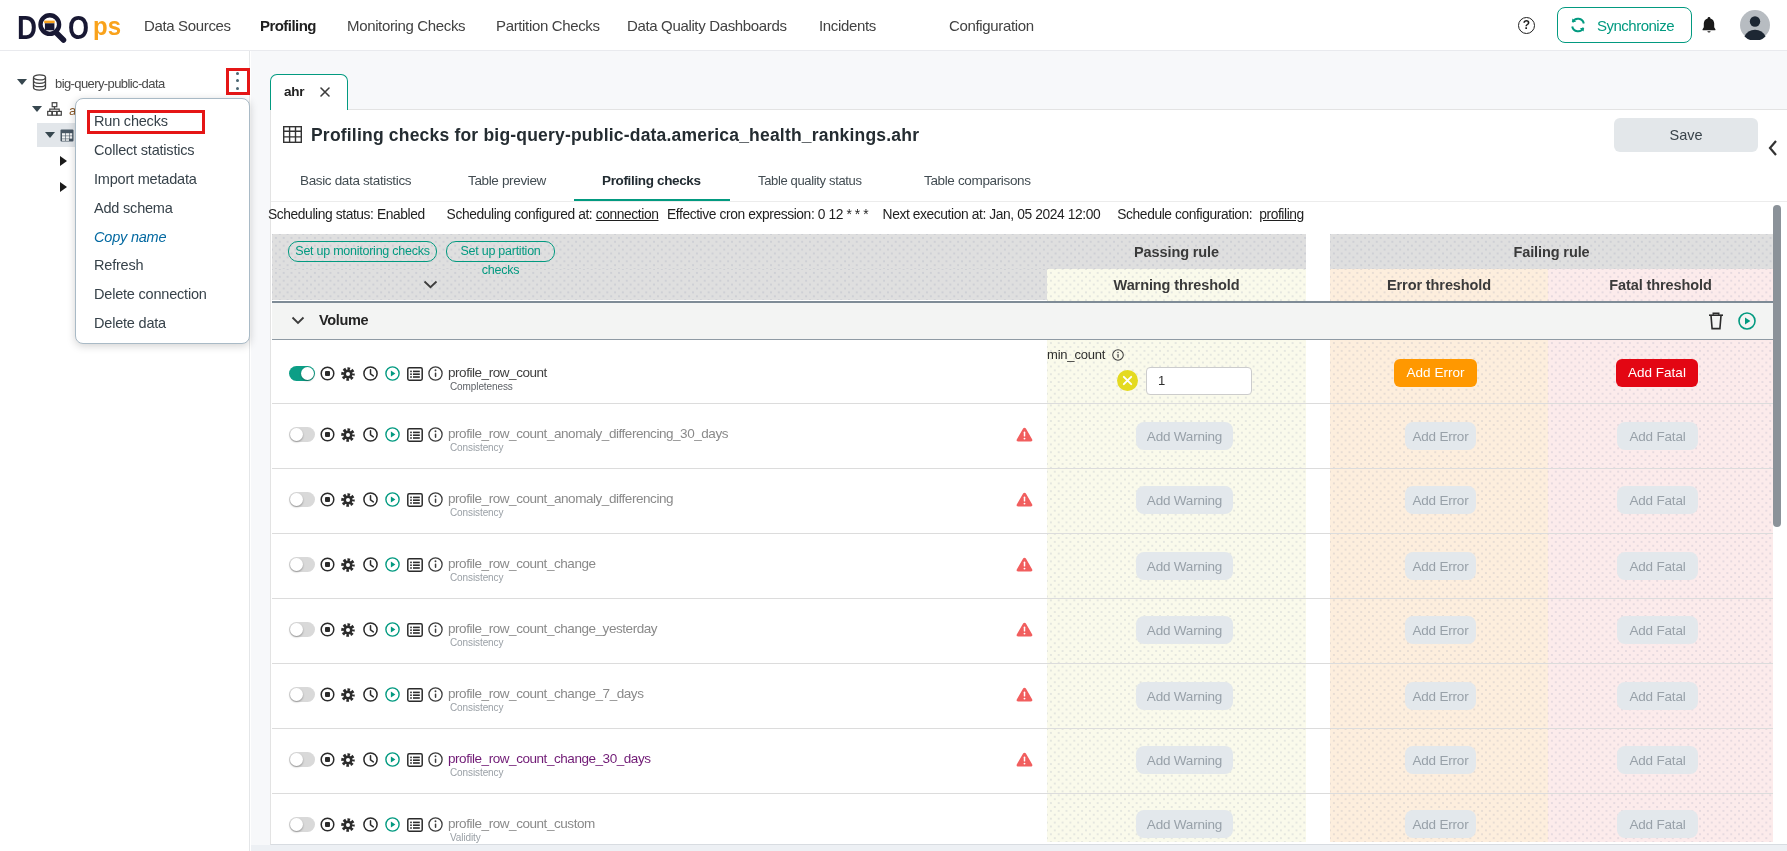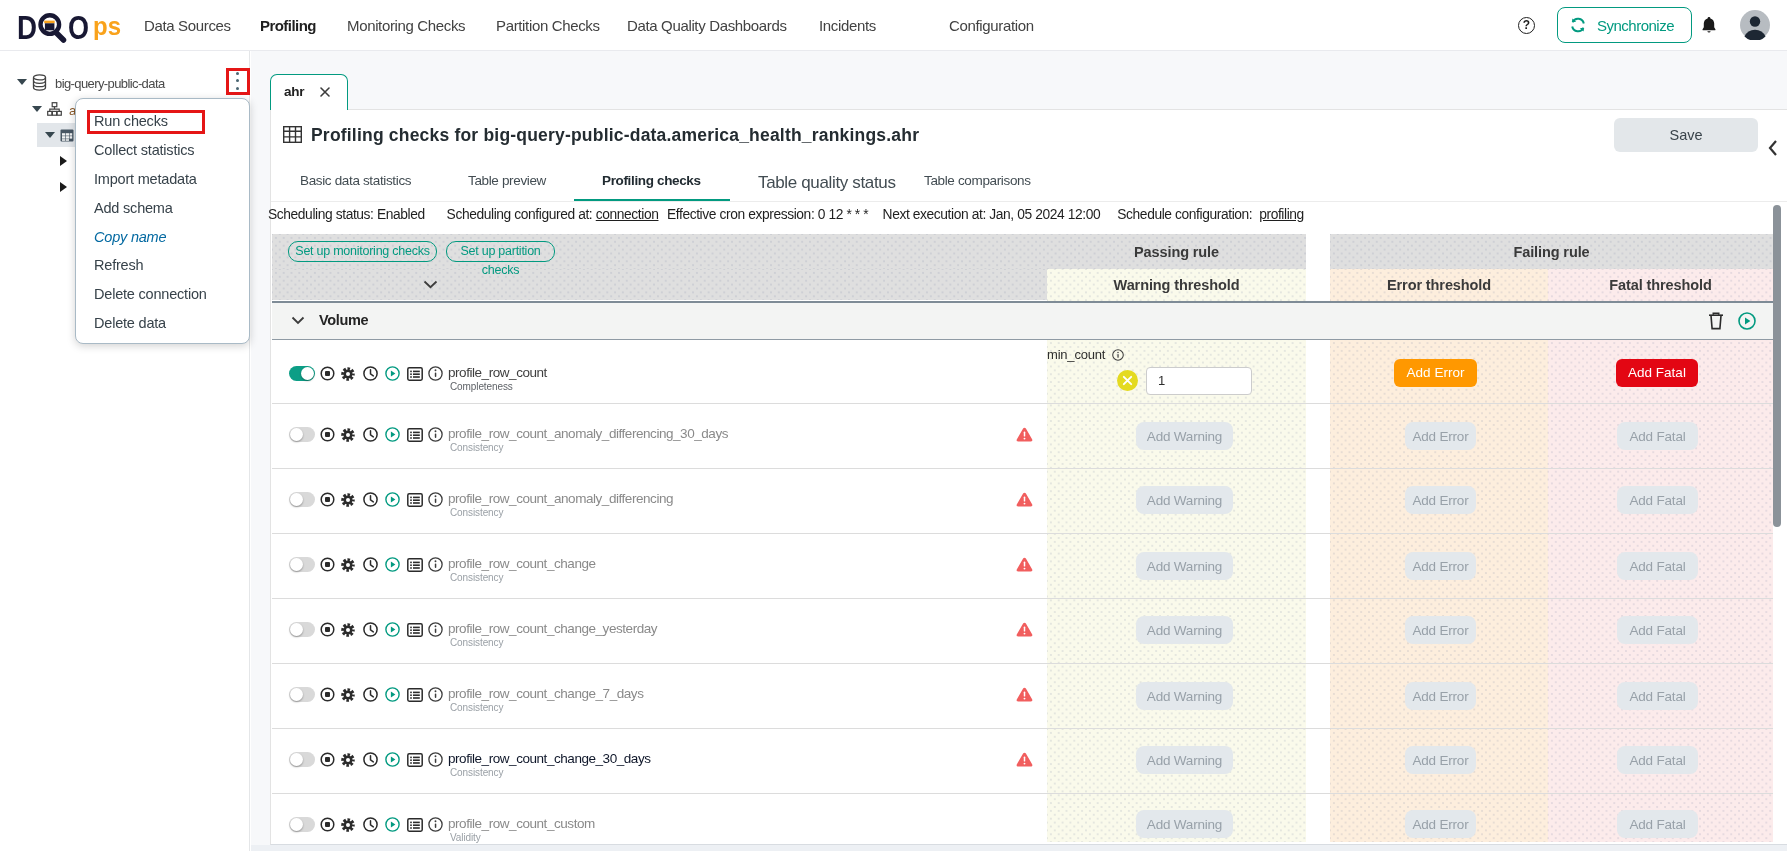--- a/index.html
+++ b/index.html
@@ -108,21 +108,21 @@
     <path d="M0.7 5.2 L18.3 5.2 M0.7 10.9 L18.3 10.9 M6.6 0.7 L6.6 16.3 M12.5 0.7 L12.5 16.3" stroke="#333" stroke-width="1.4"></path>
   </svg>
 <div class="abs" style="left:311px;top:125px;font-size:17.5px;font-weight:bold;letter-spacing:0.2px;color:#242c31;">Profiling checks for big-query-public-data.america_health_rankings.ahr</div>
 <div class="abs" style="left:1614px;top:118px;width:144px;height:34px;background:#e3e7ea;border-radius:6px;text-align:center;line-height:34px;font-size:14.5px;color:#3a444b;">Save</div>
 <svg class="abs" style="left:1767px;top:139px" width="11" height="18" viewBox="0 0 11 18">
     <path d="M9 2 L3 9 L9 16" fill="none" stroke="#333" stroke-width="2.2"></path>
   </svg>
 <div class="abs" style="left:300px;top:173px;font-size:13.5px;letter-spacing:-0.35px;color:#424c52;white-space:nowrap;">Basic data statistics</div>
 <div class="abs" style="left:468px;top:173px;font-size:13.5px;letter-spacing:-0.35px;color:#424c52;white-space:nowrap;">Table preview</div>
 <div class="abs" style="left:602px;top:173px;font-size:13.5px;letter-spacing:-0.35px;color:#424c52;font-weight:bold;color:#212b31;white-space:nowrap;">Profiling checks</div>
-<div class="abs" style="left:758px;top:173px;font-size:17px;letter-spacing:-0.35px;color:#424c52;white-space:nowrap;">Table quality status</div>
+<div class="abs" style="left:758px;top:173px;font-size:13px;letter-spacing:-0.35px;color:#424c52;white-space:nowrap;">Table quality status</div>
 <div class="abs" style="left:924px;top:173px;font-size:13.5px;letter-spacing:-0.35px;color:#424c52;white-space:nowrap;">Table comparisons</div>
 <div class="abs" style="left:574px;top:198.5px;width:156px;height:2.5px;background:#029a80;"></div>
 <div class="abs" style="left:271px;top:201px;width:1516px;height:1px;background:#ececec;"></div>
 <div class="sched" style="left:268px;">Scheduling status: Enabled</div>
 <div class="sched" style="left:446.6px;">Scheduling configured at: <span style="text-decoration:underline;">connection</span></div>
 <div class="sched" style="left:667px;">Effective cron expression: 0 12 * * *</div>
 <div class="sched" style="left:882.6px;">Next execution at: Jan, 05 2024 12:00</div>
 <div class="sched" style="left:1117.3px;">Schedule configuration: &nbsp;<span style="text-decoration:underline;">profiling</span></div>
 <div class="abs dots" style="left:1047px;top:269px;width:259px;height:573px;background-color:#fafaeb;"></div>
 <div class="abs dots" style="left:1330px;top:269px;width:218px;height:573px;background-color:#fdeedd;"></div>
@@ -459,21 +459,21 @@
     <rect x="3.2" y="9.2" width="1.6" height="1.6" fill="#2b2b2b"></rect>
     <rect x="6" y="3.6" width="6.8" height="1.6" fill="#2b2b2b"></rect>
     <rect x="6" y="6.4" width="6.8" height="1.6" fill="#2b2b2b"></rect>
     <rect x="6" y="9.2" width="6.8" height="1.6" fill="#2b2b2b"></rect>
   </svg>
 <svg class="abs" style="left:428.0px;top:752.0px" width="15" height="15" viewBox="0 0 15 15">
     <circle cx="7.5" cy="7.5" r="6.6" fill="none" stroke="#3c3c3c" stroke-width="1.3"></circle>
     <rect x="6.8" y="6.4" width="1.5" height="4.6" rx="0.7" fill="#3c3c3c"></rect>
     <circle cx="7.5" cy="4.3" r="0.95" fill="#3c3c3c"></circle>
   </svg>
-<div class="name" style="left:448px;top:751.0px;color:#0f172a;">profile_row_count_change_30_days</div>
+<div class="name" style="left:448px;top:751.0px;color:#701a75;">profile_row_count_change_30_days</div>
 <div class="sub" style="left:450px;top:766.5px;color:#9aa0a6;">Consistency</div>
 <svg class="abs" style="left:1016.0px;top:752.0px" width="17" height="15" viewBox="0 0 17 15">
     <path d="M7.1 1.6 C7.8 0.4 9.2 0.4 9.9 1.6 L16.1 12.2 C16.8 13.4 16.2 14.5 14.8 14.5 L2.2 14.5 C0.8 14.5 0.2 13.4 0.9 12.2 Z" fill="#f15e5e"></path>
     <rect x="7.75" y="4.6" width="1.5" height="5" rx="0.7" fill="#fff"></rect>
     <circle cx="8.5" cy="11.6" r="0.95" fill="#fff"></circle>
   </svg>
 <div class="gbtn" style="left:1136px;top:746px;width:97px;">Add Warning</div>
 <div class="gbtn" style="left:1405px;top:746px;width:71px;">Add Error</div>
 <div class="gbtn" style="left:1617px;top:746px;width:81px;">Add Fatal</div>
 <div class="tg off" style="left:289px;top:817.0px">

